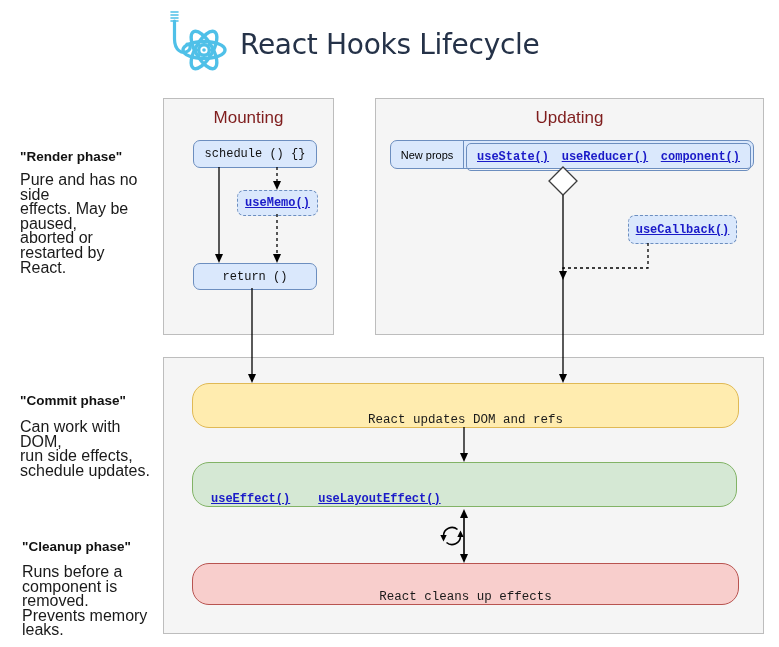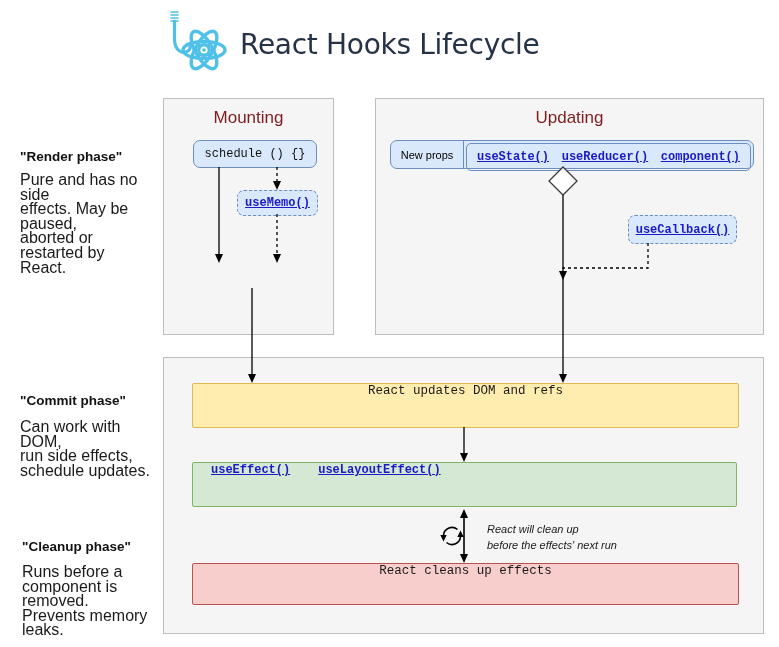--- a/index.html
+++ b/index.html
@@ -34,22 +34,22 @@
   
   .props-bar{position:absolute;left:390px;top:140px;width:362px;height:27px;
              background:var(--node-fill,#dae8fc);border:1px solid var(--node-border,#6c8ebf);
              border-radius:7px;display:flex;z-index:2;}
   .props-label{width:72px;flex:none;display:flex;align-items:center;justify-content:center;
                font-size:11px;color:#000;border-right:1px solid var(--node-border,#6c8ebf);}
   .props-hooks{flex:1;margin:2px;border:1px solid var(--node-border,#6c8ebf);border-radius:5px;
                display:flex;align-items:center;justify-content:space-between;padding:13px 10px;}
 
   
-  .bar{position:absolute;left:192px;width:545px;border-radius:2px;display:flex;
-       align-items:flex-start;justify-content:center;
+  .bar{position:absolute;left:192px;width:545px;border-radius:17px;display:flex;
+       align-items:flex-end;justify-content:center;
        font-family:"Liberation Mono",monospace;font-size:12.5px;color:#1a1a1a;z-index:2;}
   .bar-yellow{top:383px;height:43px;background:var(--yellow-fill,#ffecaf);
               border:1px solid var(--yellow-border,#e0b955);}
   .bar-green{top:462px;height:45px;background:var(--green-fill,#d5e8d4);
              border:1px solid var(--green-border,#82b366);justify-content:flex-start;
              padding-left:18px;box-sizing:border-box;}
   .bar-red{top:563px;height:40px;background:var(--red-fill,#f8cecc);
            border:1px solid var(--red-border,#b85450);}
   .green-links{display:flex;gap:28px;align-items:center;}
   .note{font-style:italic;font-size:11px;line-height:16px;color:#1a1a1a;white-space:pre-line;
@@ -118,20 +118,23 @@
     <div class="panel-title">Updating</div>
   </div>
   <div class="panel" style="left:163px;top:357px;width:599px;height:275px"></div>
 
   <div class="node" style="left:193px;top:140px;width:122px;height:26px">
     <span>schedule () {}</span>
   </div>
   <div class="node dashed" style="left:237px;top:190px;width:79px;height:24px">
     <span class="link">useMemo()</span>
   </div>
+  <div class="node" style="left:193px;top:263px;width:122px;height:25px">
+    <span>return ()</span>
+  </div>
 
   <div class="props-bar">
     <div class="props-label">New props</div>
     <div class="props-hooks">
       <span class="link">useState()</span>
       <span class="link">useReducer()</span>
       <span class="link">component()</span>
     </div>
   </div>
   <div class="node dashed" style="left:628px;top:215px;width:107px;height:27px">
@@ -140,22 +143,20 @@
 
   <div class="bar bar-yellow">
     <span>React updates DOM and refs</span>
   </div>
   <div class="bar bar-green">
     <div class="green-links">
       <span class="link">useEffect()</span>
       <span class="link">useLayoutEffect()</span>
     </div>
   </div>
-  <div class="note note-cleanup">React will clean up
-before the effects' next run</div>
   <div class="bar bar-red">
     <span>React cleans up effects</span>
   </div>
 
   <svg id="overlay" width="779" height="647">
     <g stroke="#000" stroke-width="1.3" fill="none">
 
       <line x1="219" y1="167" x2="219" y2="255"></line>
 
       <line x1="277" y1="167" x2="277" y2="182" stroke-dasharray="3 3"></line>

